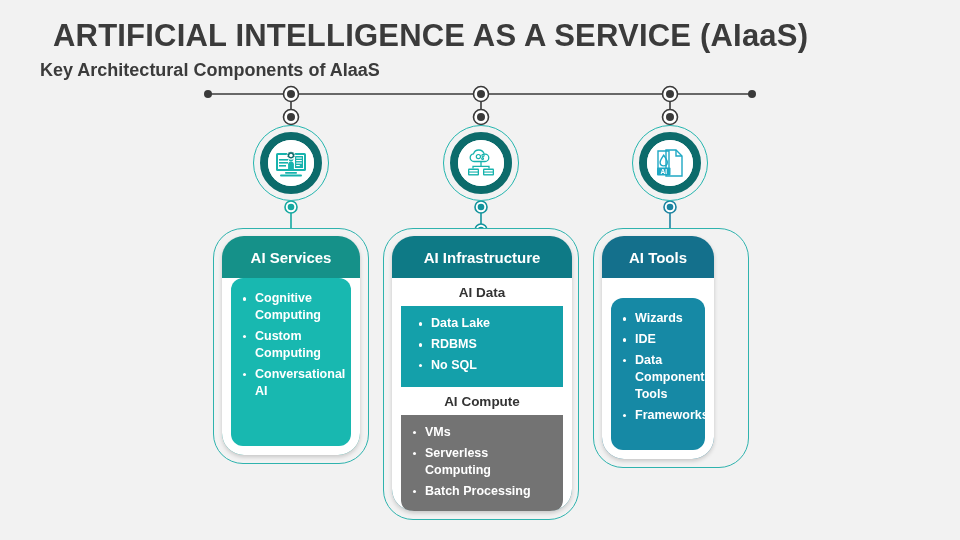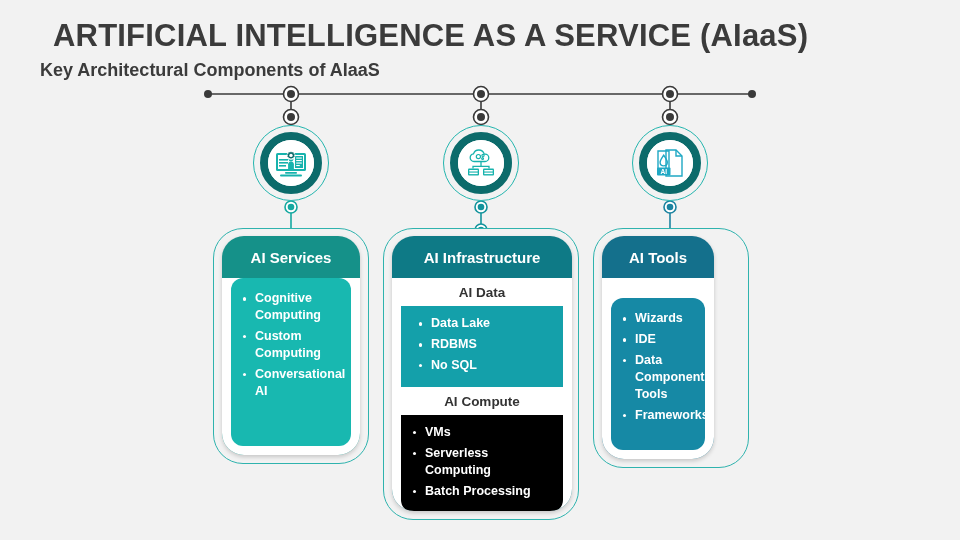--- a/index.html
+++ b/index.html
@@ -216,21 +216,21 @@
     <div class="card-inner-pad" style="padding:0 9px 9px 9px;">
       <div class="sub-head">AI Data</div>
       <div class="bullet-block sq" style="background:#14a0aa;padding:9px 6px 9px 14px;">
         <ul class="bullets">
           <li>Data Lake</li>
           <li>RDBMS</li>
           <li>No SQL</li>
         </ul>
       </div>
       <div class="sub-head">AI Compute</div>
-      <div class="bullet-block" style="background:#000000;border-radius:0 0 12px 12px;padding:9px 6px 9px 8px;">
+      <div class="bullet-block" style="background:#737373;border-radius:0 0 12px 12px;padding:9px 6px 9px 8px;">
         <ul class="bullets">
           <li>VMs</li>
           <li>Serverless Computing</li>
           <li>Batch Processing</li>
         </ul>
       </div>
     </div>
   </div>
 
   <div class="card-outline" style="left:593px;top:228px;width:156px;height:240px;"></div>

